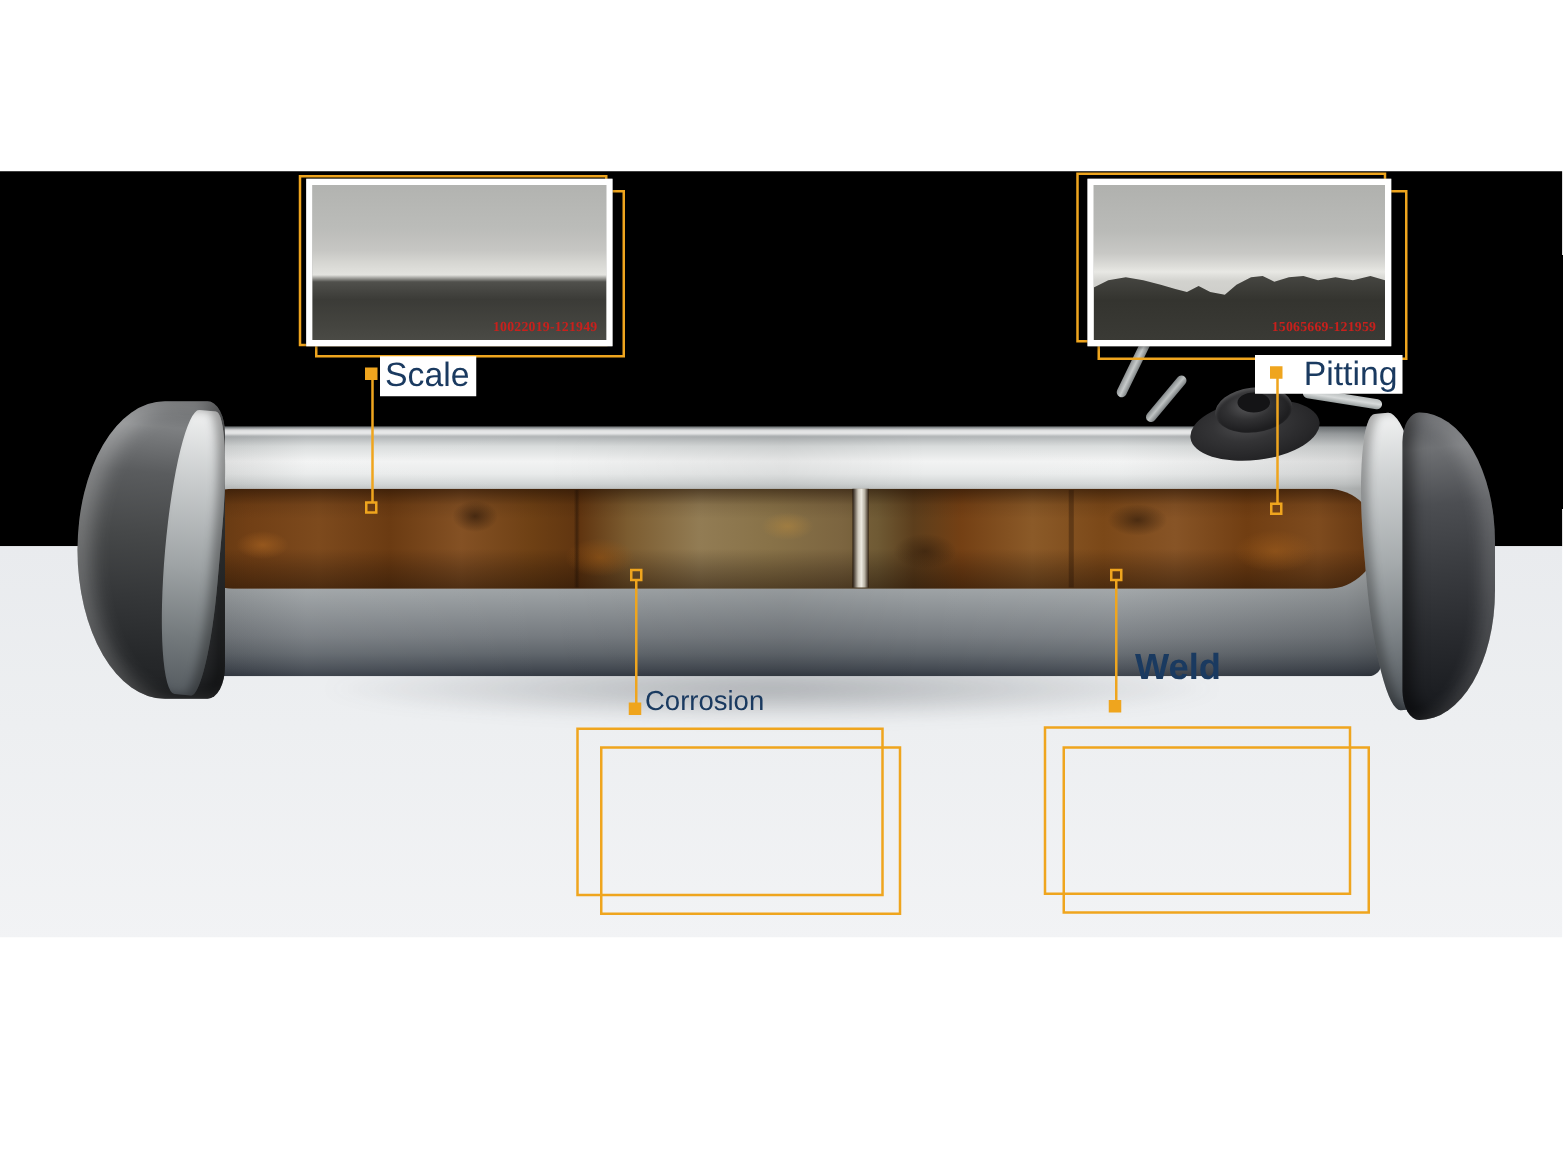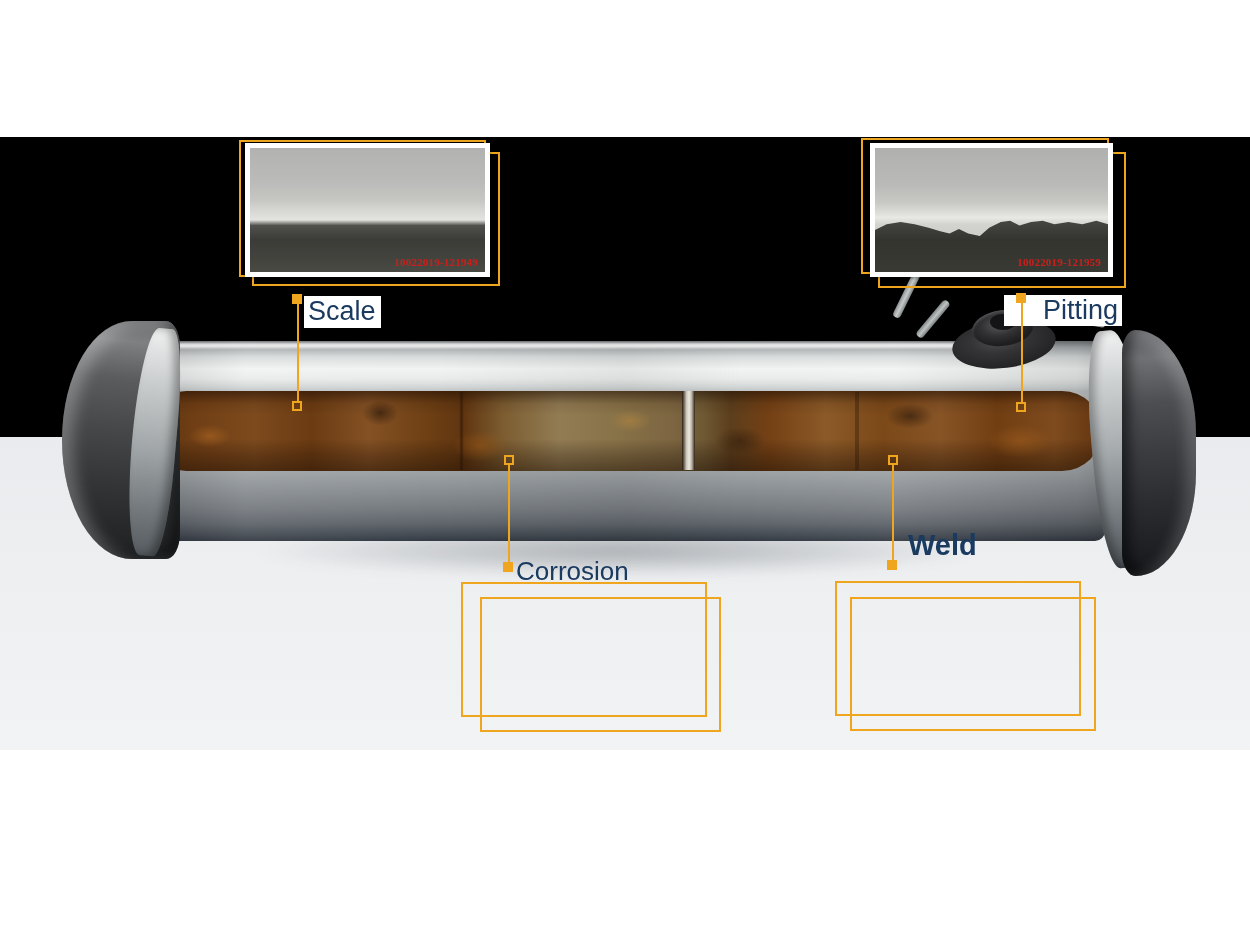--- a/index.html
+++ b/index.html
@@ -115,25 +115,25 @@
   #frame-weld-a { left:835px; top:581px; width:242px; height:131px; }
   #frame-weld-b { left:850px; top:597px; width:242px; height:130px; }
   #img-weld     { left:841px; top:588px; width:241px; height:130px; }
   .surf-weld { background:radial-gradient(95% 85% at 46% 100%, #f4f4f1 0%, #dededa 40%, #c6c7c3 75%, #b4b5b1 100%); }
   .dark-weld { top:0; height:40%;
     background:linear-gradient(180deg,#121210 0%,#1f1f1c 70%,#2a2a26 100%);
     clip-path:polygon(0 0,100% 0,100% 55%,92% 60%,84% 52%,76% 56%,69% 52%,64% 58%,61% 74%,58% 92%,
       55% 96%,52% 80%,49% 62%,44% 55%,36% 52%,27% 58%,18% 52%,9% 58%,0 54%); }
 
   
-  .callout-label { position:absolute; color:#1A3A60; z-index:6; white-space:nowrap;margin-top:11px; }
+  .callout-label { position:absolute; color:#1A3A60; z-index:6; white-space:nowrap; }
   #label-scale { left:304px; top:285px; font-size:27px; line-height:31px; background:#ffffff; padding:0 5px 1px 4px; }
   #label-pitting { left:1004px; top:284px; width:118px; height:31px; box-sizing:border-box; font-size:27px;
     line-height:30px; background:#ffffff; text-align:right; padding-right:4px; }
-  #label-corrosion { left:516px; top:545px; font-size:26px; line-height:31px; }
+  #label-corrosion { left:516px; top:545px; font-size:22px; line-height:31px; }
   #label-weld { left:908px; top:519px; font-size:29px; line-height:31px;font-weight:bold; }
 
   
   .cl { position:absolute; width:2px; background:#EFA51E; z-index:7; }
   .sq { position:absolute; width:10px; height:10px; z-index:7; }
   .sq.solid { background:#EFA51E; }
   .sq.open { border:2px solid #EFA51E; background:transparent; box-sizing:border-box; }
   #conn-scale-line { left:297px; top:303px; height:99px; }
   #sq-scale-solid  { left:292px; top:294px; }
   #sq-scale-open   { left:292px; top:401px; }
@@ -181,21 +181,21 @@
     <div class="surface surf-scale"></div>
     <span class="stamp">10022019-121949</span>
   </div>
 
   <div class="frame" id="frame-pitting-a"></div>
   <div class="frame" id="frame-pitting-b"></div>
   <div class="scan-img" id="img-pitting">
     <div class="surface surf-pitting">
       <div class="dark-region dark-pitting"></div>
     </div>
-    <span class="stamp">10022019-121959</span>
+    <span class="stamp">15065669-121959</span>
   </div>
 
   <div class="frame" id="frame-corrosion-a"></div>
   <div class="frame" id="frame-corrosion-b"></div>
 
   <div class="frame" id="frame-weld-a"></div>
   <div class="frame" id="frame-weld-b"></div>
 
   <div class="callout-label" id="label-scale">Scale</div>
   <div class="callout-label" id="label-pitting">Pitting</div>

